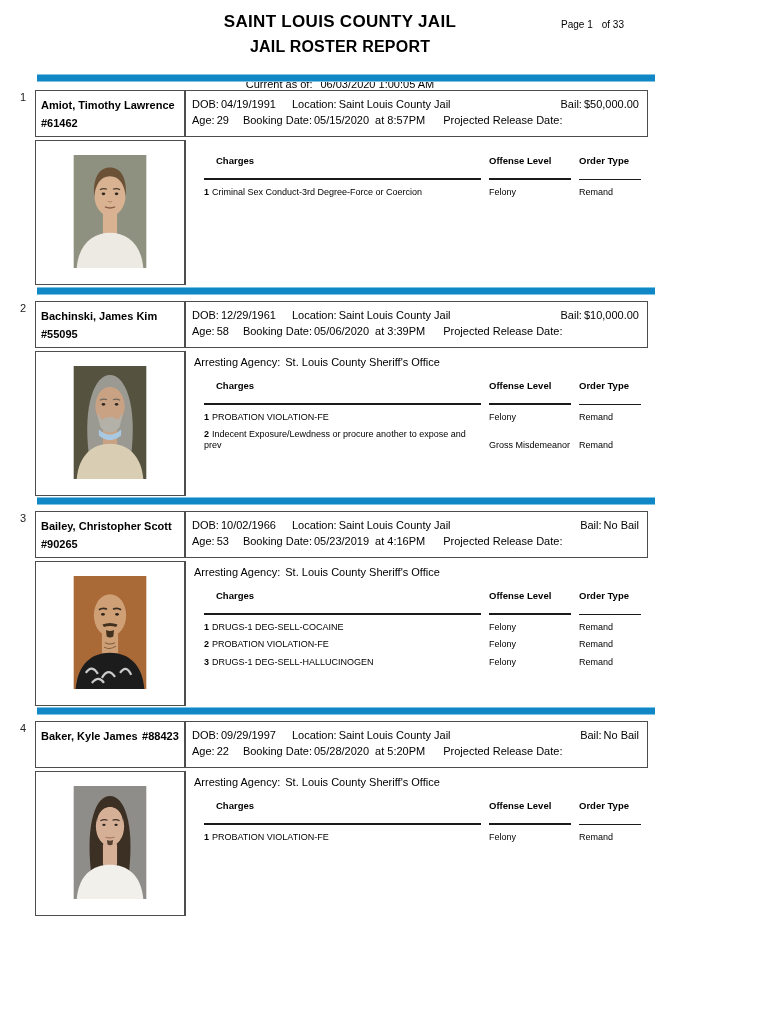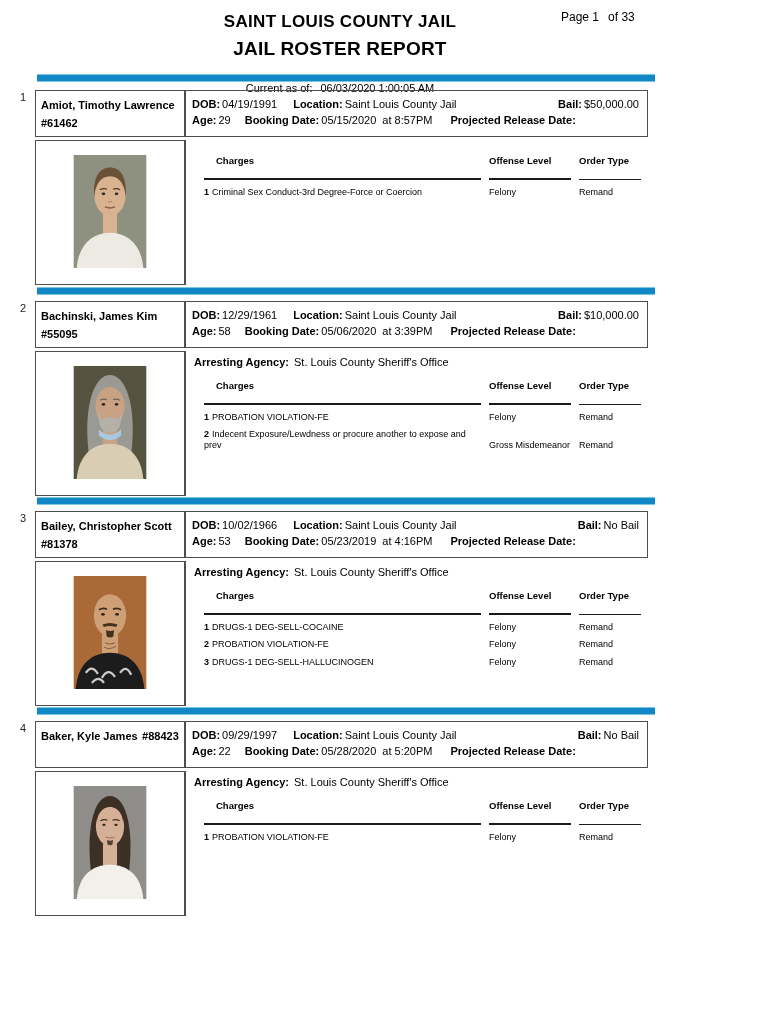--- a/index.html
+++ b/index.html
@@ -4,38 +4,38 @@
 <style>
   * { margin:0; padding:0; box-sizing:border-box; }
   html,body { background:#fff; }
   .page {
     position:relative; width:768px; height:920px; background:#ffffff;
     font-family:"Liberation Sans", sans-serif; color:#000; overflow:hidden;
   }
   
   .report-header { position:absolute; top:0; left:0; width:680px; }
   .title    { margin-top:12px; text-align:center; font-size:17px; font-weight:bold; letter-spacing:.3px; }
-  .subtitle { margin-top:6px;  text-align:center; font-size:19px; font-weight:bold; letter-spacing:.2px; }
+  .subtitle { margin-top:6px;  text-align:center; font-size:16px; font-weight:bold; letter-spacing:.2px; }
   .current  { margin-top:22px;  text-align:center; font-size:11px; }
   .current .cur-val { margin-left:8px; }
-  .page-ind { position:absolute; top:10px; left:561px; font-size:12px; }
+  .page-ind { position:absolute; top:19px; left:561px; font-size:10px; }
   .page-ind .of { margin-left:9px; }
   
   .sep { position:absolute; left:37px; width:618px; height:8px;
          background:var(--sep,#1287c5);
          border-top:1px solid #7cc4e4; border-bottom:1px solid #7cc4e4; }
   
   .record { position:absolute; left:35px; width:613px; }
   .rec-num { position:absolute; left:-15px; top:1px; font-size:11px; color:#222; }
   .head-row { display:flex; height:47px; }
   .name-box { width:150px; border:1px solid var(--bord,#4d4d4d); padding:4px 5px; overflow:hidden; }
   .name-box .nm { font-size:11px; font-weight:bold; line-height:1.35; }
   .info-box { flex:1; border:1px solid var(--bord,#4d4d4d); border-left:1px solid var(--bord,#4d4d4d); margin-left:0; padding:4px 6px 0 6px; }
   .info-row { display:flex; align-items:baseline; font-size:11px; line-height:1.2; margin-top:3px; white-space:nowrap; }
-  .lbl { font-weight:bold; }
+  .lbl { font-weight:normal; }
   .val { margin-left:2px; }
   .ml16 { margin-left:16px; } .ml14 { margin-left:14px; } .ml18 { margin-left:18px; } .ml6 { margin-left:6px; }
   .bail-group { margin-left:auto; margin-right:2px; }
   
   .body-row { display:flex; margin-top:3px; height:145px; }
   .photo-box { width:150px; height:145px; border:1px solid var(--bord,#4d4d4d);
                display:flex; justify-content:center; align-items:flex-start; padding-top:14px; background:#fff; }
   .mug { width:74px; height:113px; display:block; }
   .charges-area { flex:1; border-left:1px solid var(--bord,#4d4d4d); padding:3px 0 0 8px; }
   .agency-line { font-size:11px; margin-top:2px; }
@@ -201,21 +201,21 @@
         </div>
       </div>
     </div>
   </div>
 
   <div class="record" style="top:511px">
     <div class="rec-num">3</div>
     <div class="head-row">
       <div class="name-box">
         <span class="nm">Bailey, Christopher Scott</span>
-        <span class="nm">#81378</span>
+        <span class="nm">#90265</span>
       </div>
       <div class="info-box">
         <div class="info-row">
           <span class="lbl">DOB:</span>
             <span class="val">10/02/1966</span>
           <span class="lbl ml16">Location:</span>
             <span class="val">Saint Louis County Jail</span>
           <span class="bail-group"><span class="lbl">Bail:</span><span class="val">No Bail</span></span>
         </div>
         <div class="info-row">

